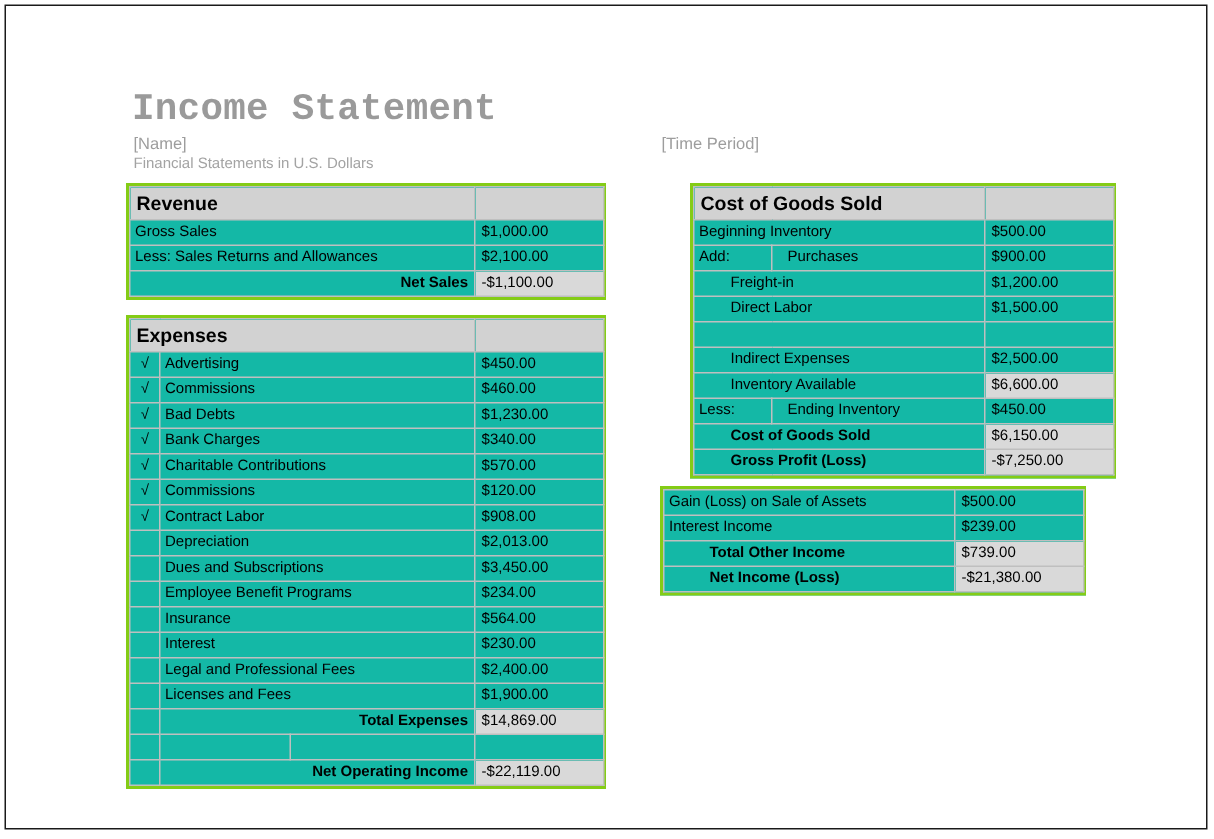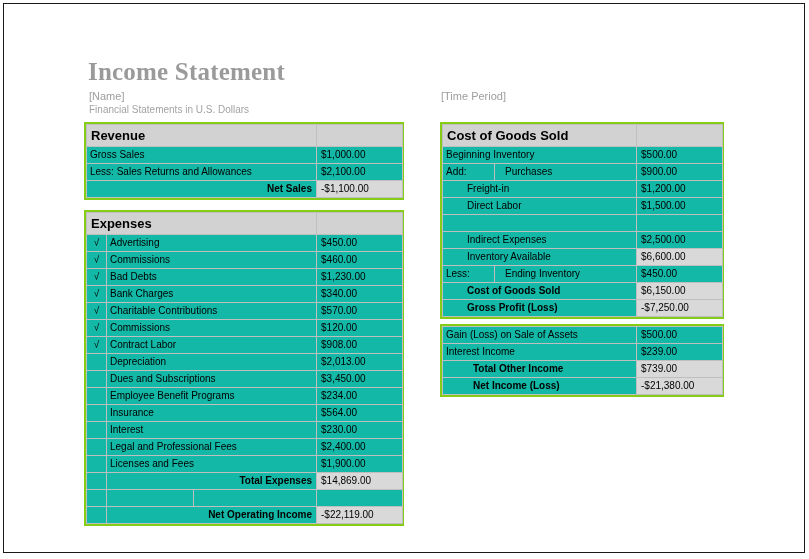--- a/index.html
+++ b/index.html
@@ -26,21 +26,21 @@
   #sheet {
     position: absolute;
     left: 0; top: 0; right: 0; bottom: 0;
   }
 
   
   .doc-title {
     position: absolute;
     left: 84px;
     top: 54px;
-    font-family: Liberation Serif, serif;
+    font-family: Liberation Mono, monospace;
     font-size: 25px;
     font-weight: bold;
     color: #9a9a9a;
     letter-spacing: 0.2px;
     white-space: nowrap;
   }
   .sub-name {
     position: absolute;
     left: 85px;
     top: 86px;
@@ -117,21 +117,21 @@
   td.bold {
     font-weight: bold;
   }
   td.ind1 { padding-left: 10px; }
   td.ind2 { padding-left: 24px; }
   td.ind3 { padding-left: 30px; }
 
   
   #tbl-revenue { left: 80px; top: 118px; width: 320px; }
   #tbl-expenses { left: 80px; top: 206px; width: 320px; }
-  #tbl-cogs { left: 436px; top: 118px; width: 284px; }
+  #tbl-cogs { left: 456px; top: 118px; width: 284px; }
   #tbl-other { left: 436px; top: 320px; width: 284px; }
 </style>
 </head>
 <body>
 
 <div id="page">
   <div id="sheet">
 
     <div class="doc-title">Income Statement</div>
     <div class="sub-name">[Name]</div>

